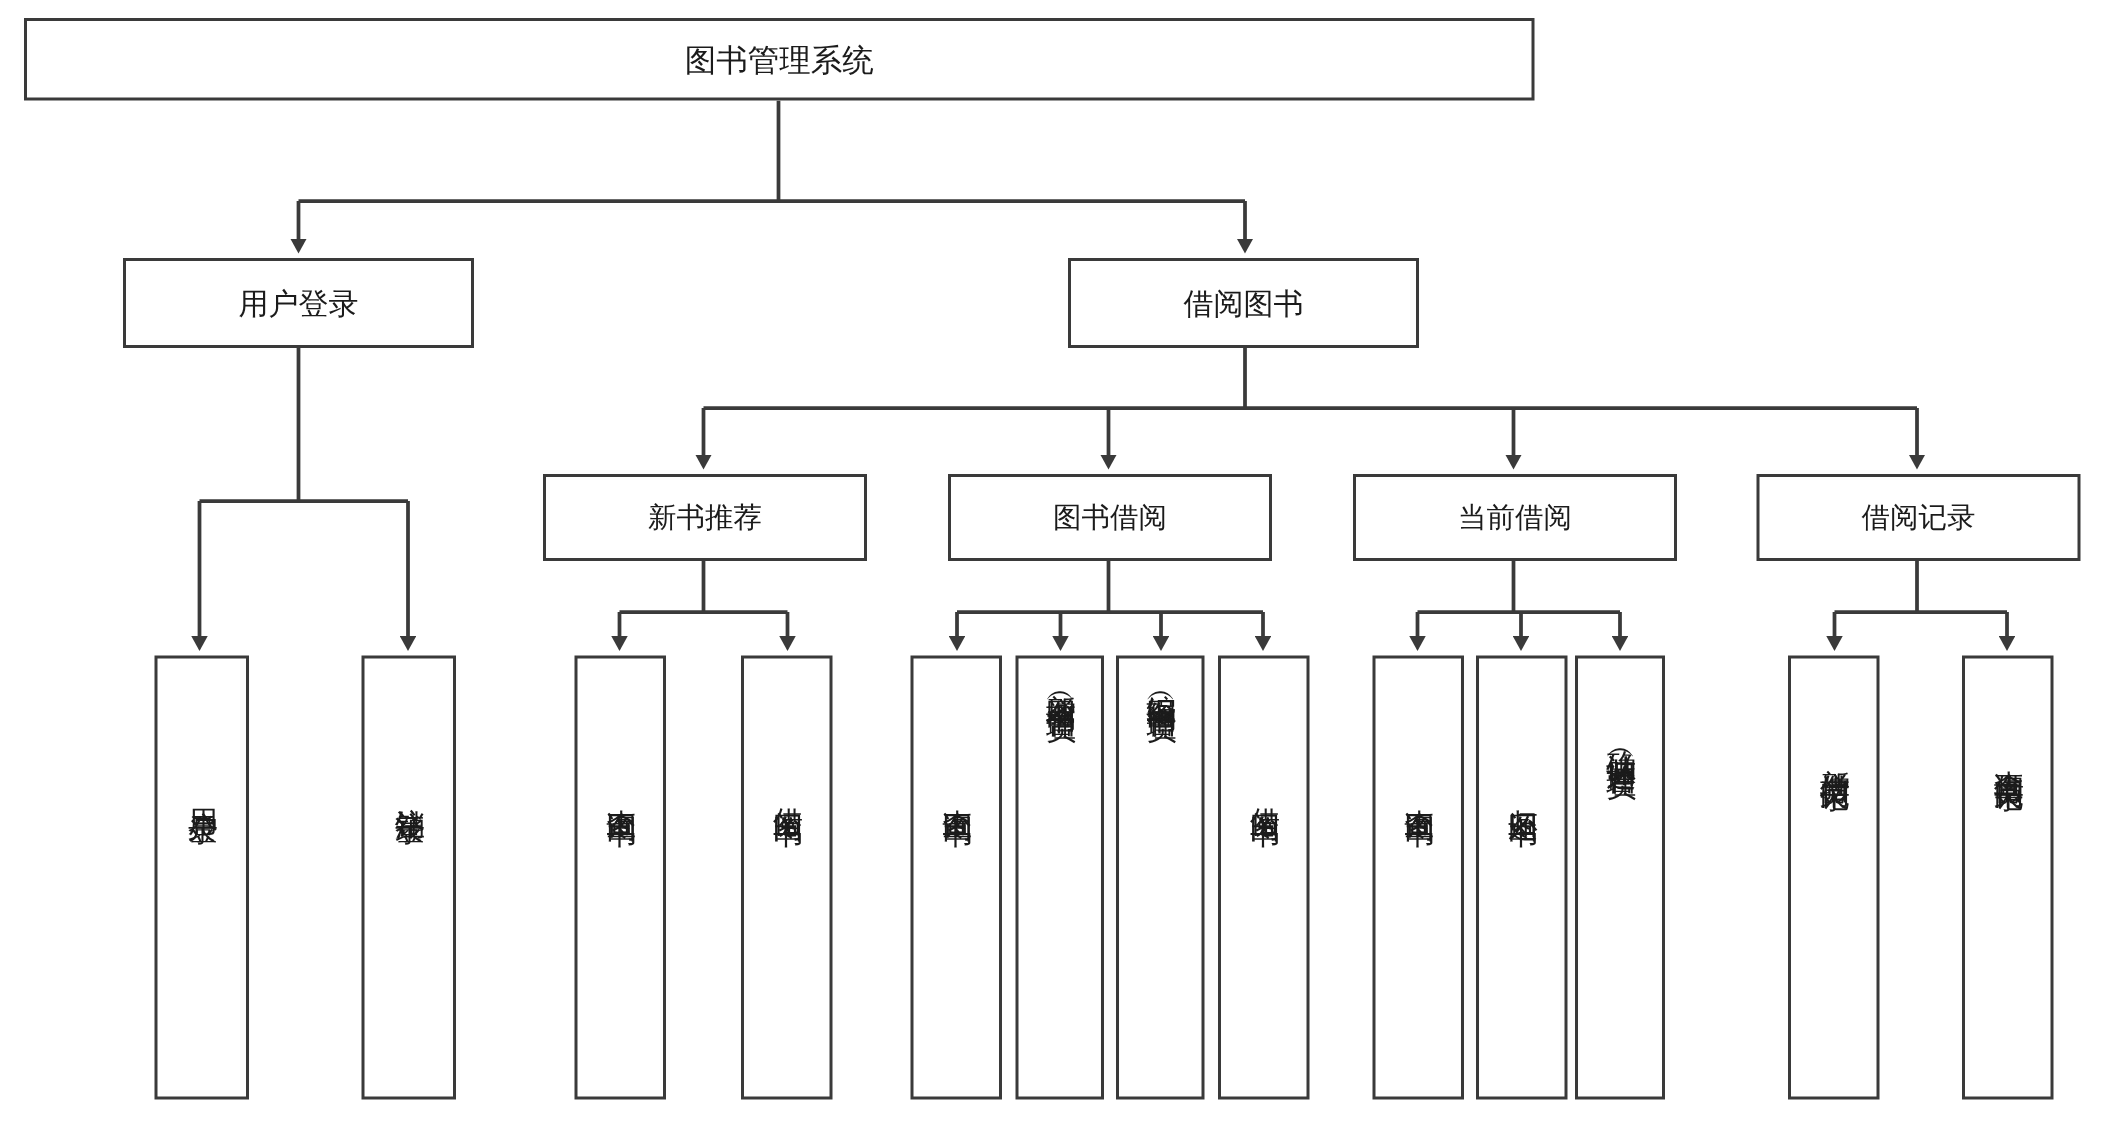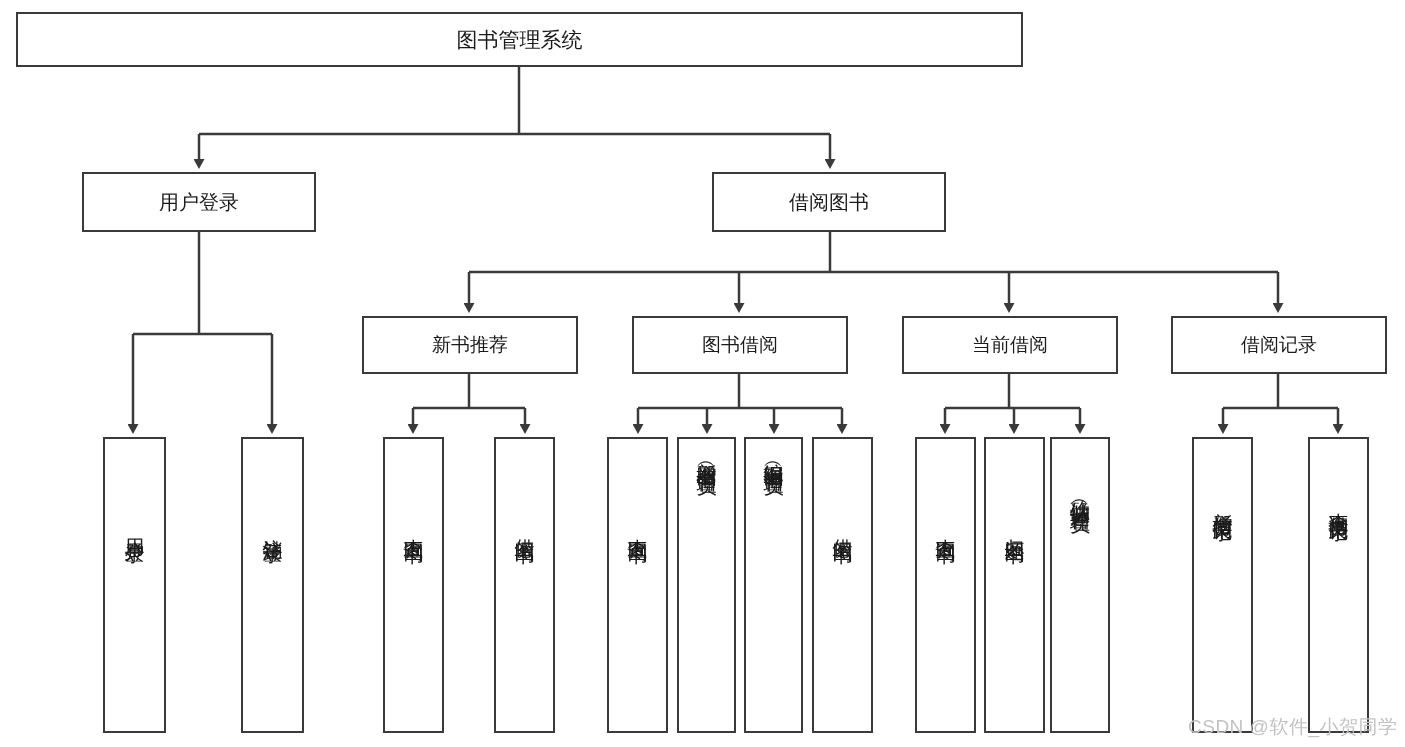--- a/index.html
+++ b/index.html
@@ -195,15 +195,14 @@
     <span class="vlabel">确认归还（管理员）</span>
   </div>
 
   <div class="node leaf rec" style="left:1192px; top:437px; width:61px; height:296px;">
     <span class="vlabel">新增借阅记录</span>
   </div>
   <div class="node leaf rec" style="left:1308px; top:437px; width:61px; height:296px;">
     <span class="vlabel">查询借阅记录</span>
   </div>
 
-  <div id="watermark">CSDN @软件_小贺同学</div>
 
 </div>
 
 </body></html>

